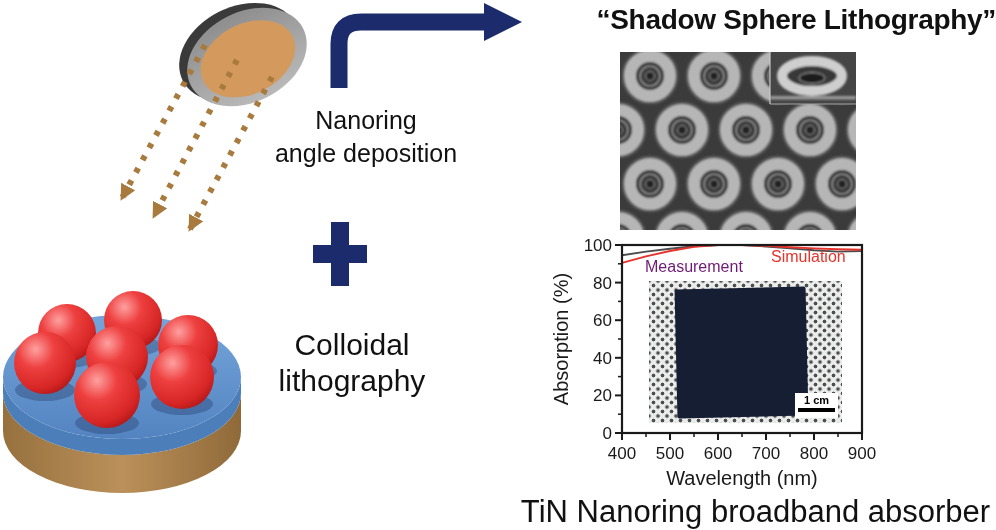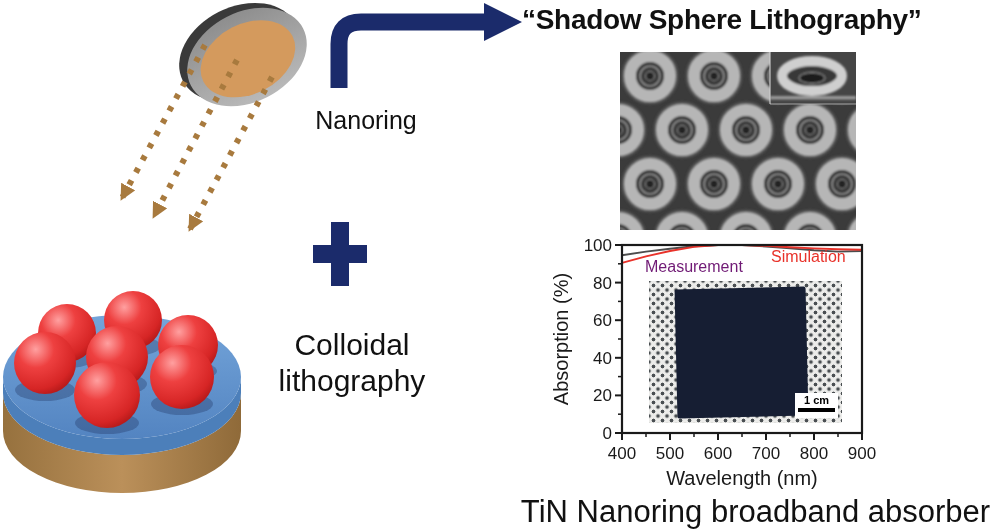--- a/index.html
+++ b/index.html
@@ -6,21 +6,21 @@
   body { background:#fff; font-family:"Liberation Sans", sans-serif; }
   .canvas {
     position:relative; width:996px; height:530px; background:#ffffff;
     overflow:hidden;
   }
   .abs { position:absolute; }
   .label-block { text-align:center; color:#111; }
   .glancing-label { left:240px; top:104px; width:252px; font-size:25px; line-height:33px; }
   .colloidal-label { left:226px; top:327px; width:252px; font-size:30px; line-height:36px; }
   .main-title {
-    left:522px; top:4px; width:474px; text-align:left;
+    left:522px; top:4px; width:474px; text-align:right;
     font-size:28px; font-weight:bold; color:#111; letter-spacing:-0.3px;
     white-space:nowrap;
   }
   .caption {
     left:515px; top:494px; width:481px; text-align:center;
     font-size:31px; color:#111;
   }
   .chart-wrap { left:550px; top:232px; width:350px; height:268px; }
   .legend-label { position:absolute; font-size:16px; }
   .legend-measurement { left:95px; top:26px; }
@@ -67,20 +67,21 @@
     </g>
     <g stroke="#a87a3e" stroke-width="6" stroke-dasharray="5 9">
       <line x1="110" y1="43" x2="27" y2="196" marker-end="url(#depArrow)"></line>
       <line x1="142" y1="58" x2="59" y2="214" marker-end="url(#depArrow)"></line>
       <line x1="177" y1="75" x2="95" y2="227" marker-end="url(#depArrow)"></line>
     </g>
   </svg>
 
   <div class="abs label-block glancing-label">
     <div>Nanoring</div>
+    <div>angle deposition</div>
   </div>
 
   <svg class="abs" style="left:318px; top:0;" width="212" height="94">
     <path d="M21,88 L21,44 Q21,22 43,22 L166,22" fill="none" stroke="#1b2b6b" stroke-width="17"></path>
     <polygon points="166,3 204,22 166,41" fill="#1b2b6b"></polygon>
   </svg>
 
   <svg class="abs" style="left:312px; top:220px;" width="56" height="68">
     <rect x="19" y="2" width="18" height="64" fill="#1b2b6b"></rect>
     <rect x="1" y="25" width="54" height="18" fill="#1b2b6b"></rect>

